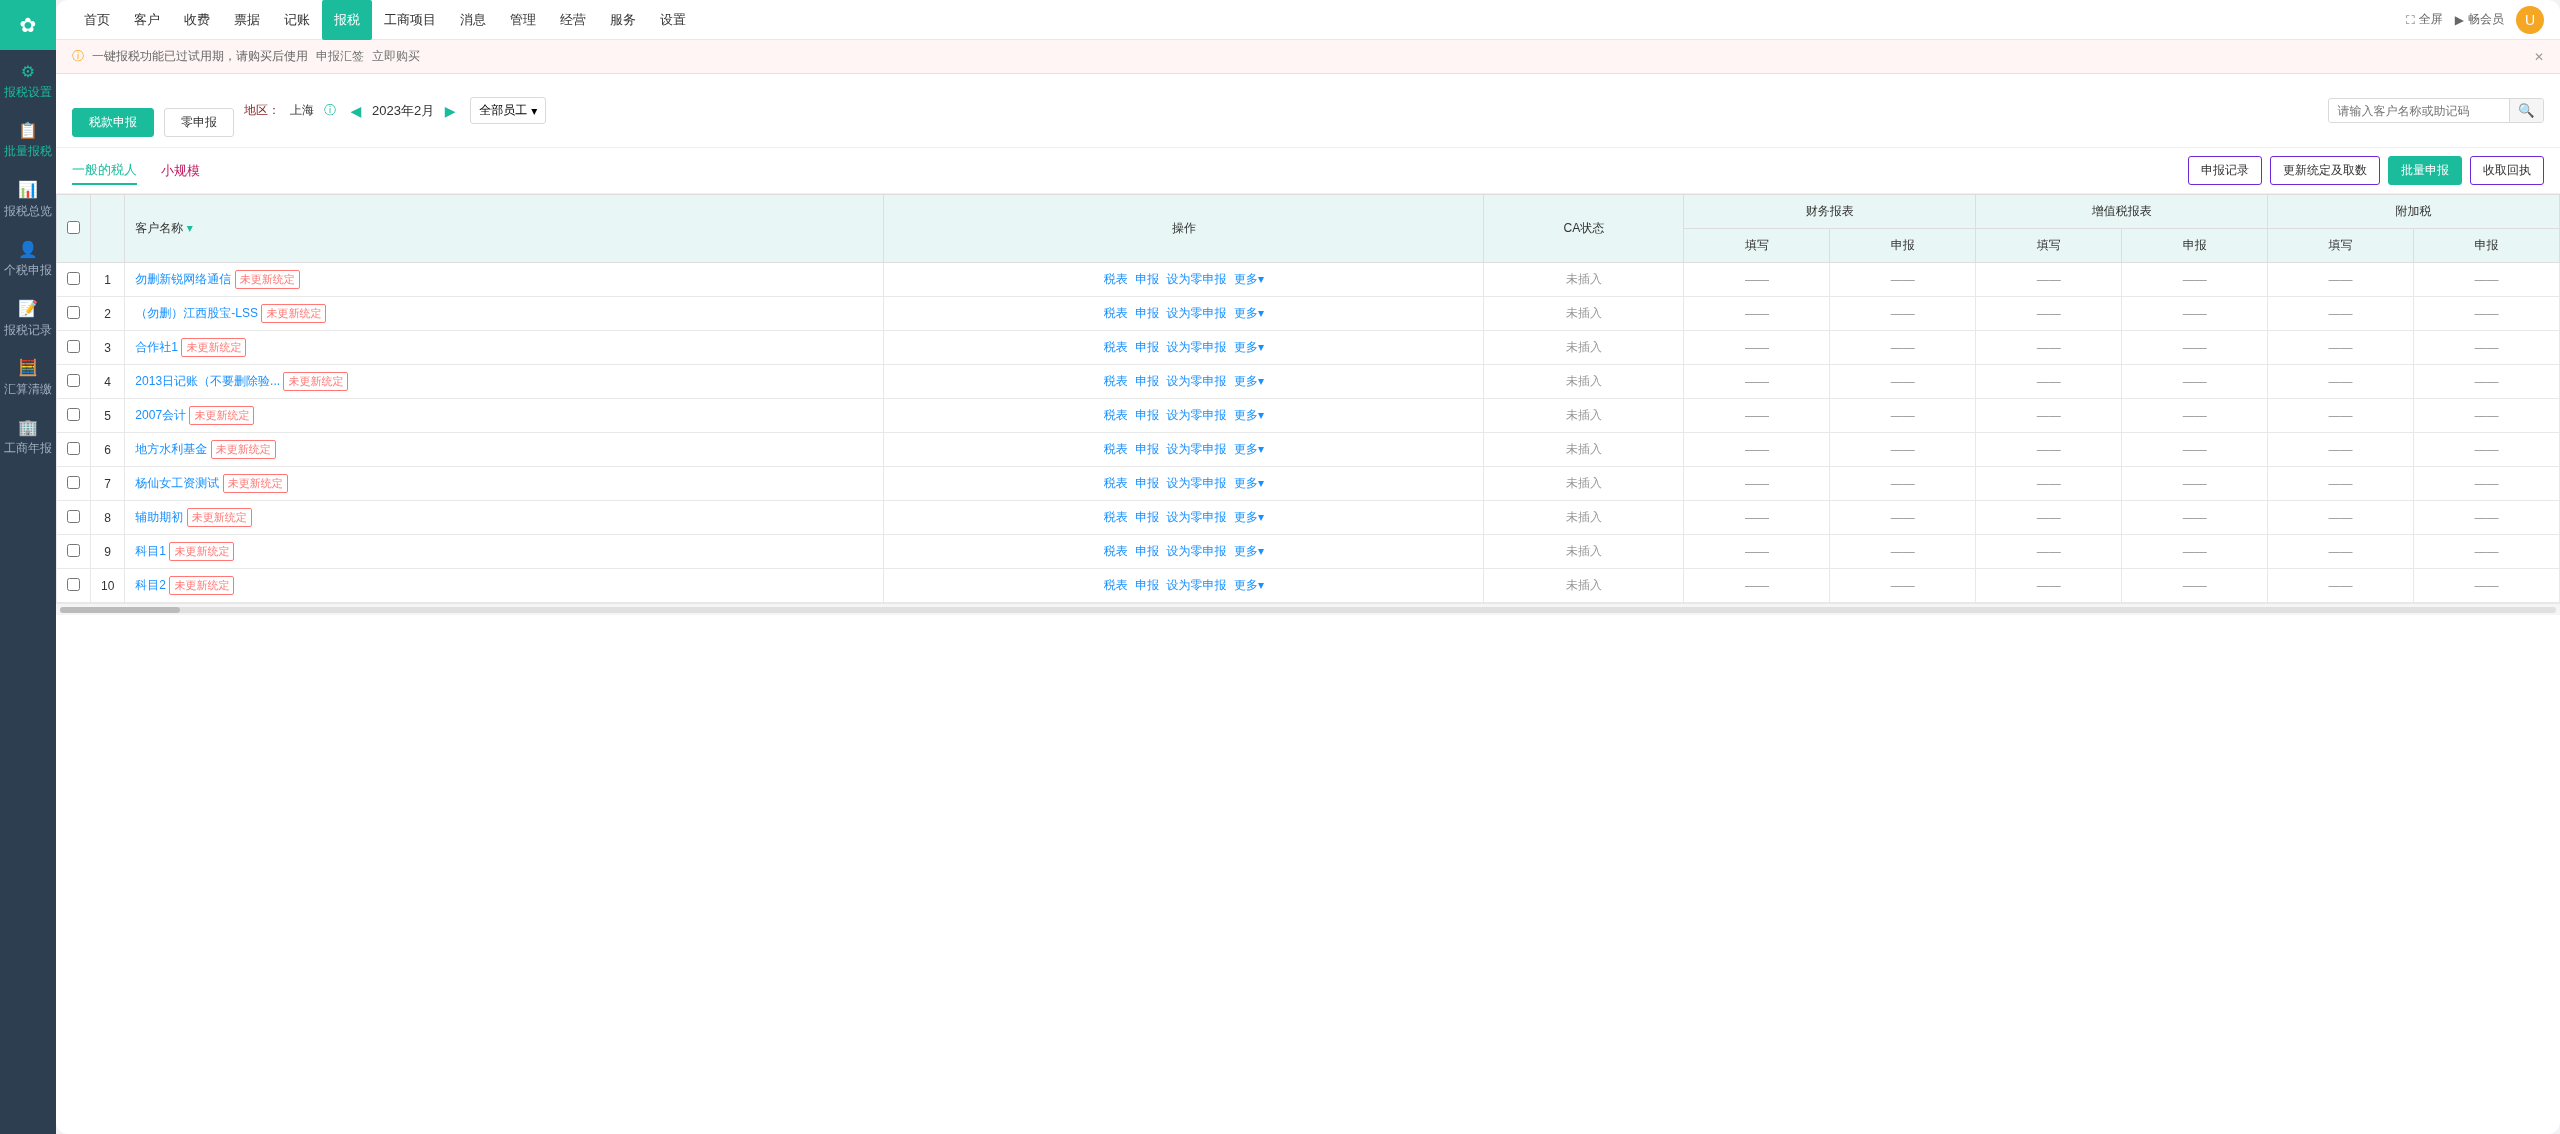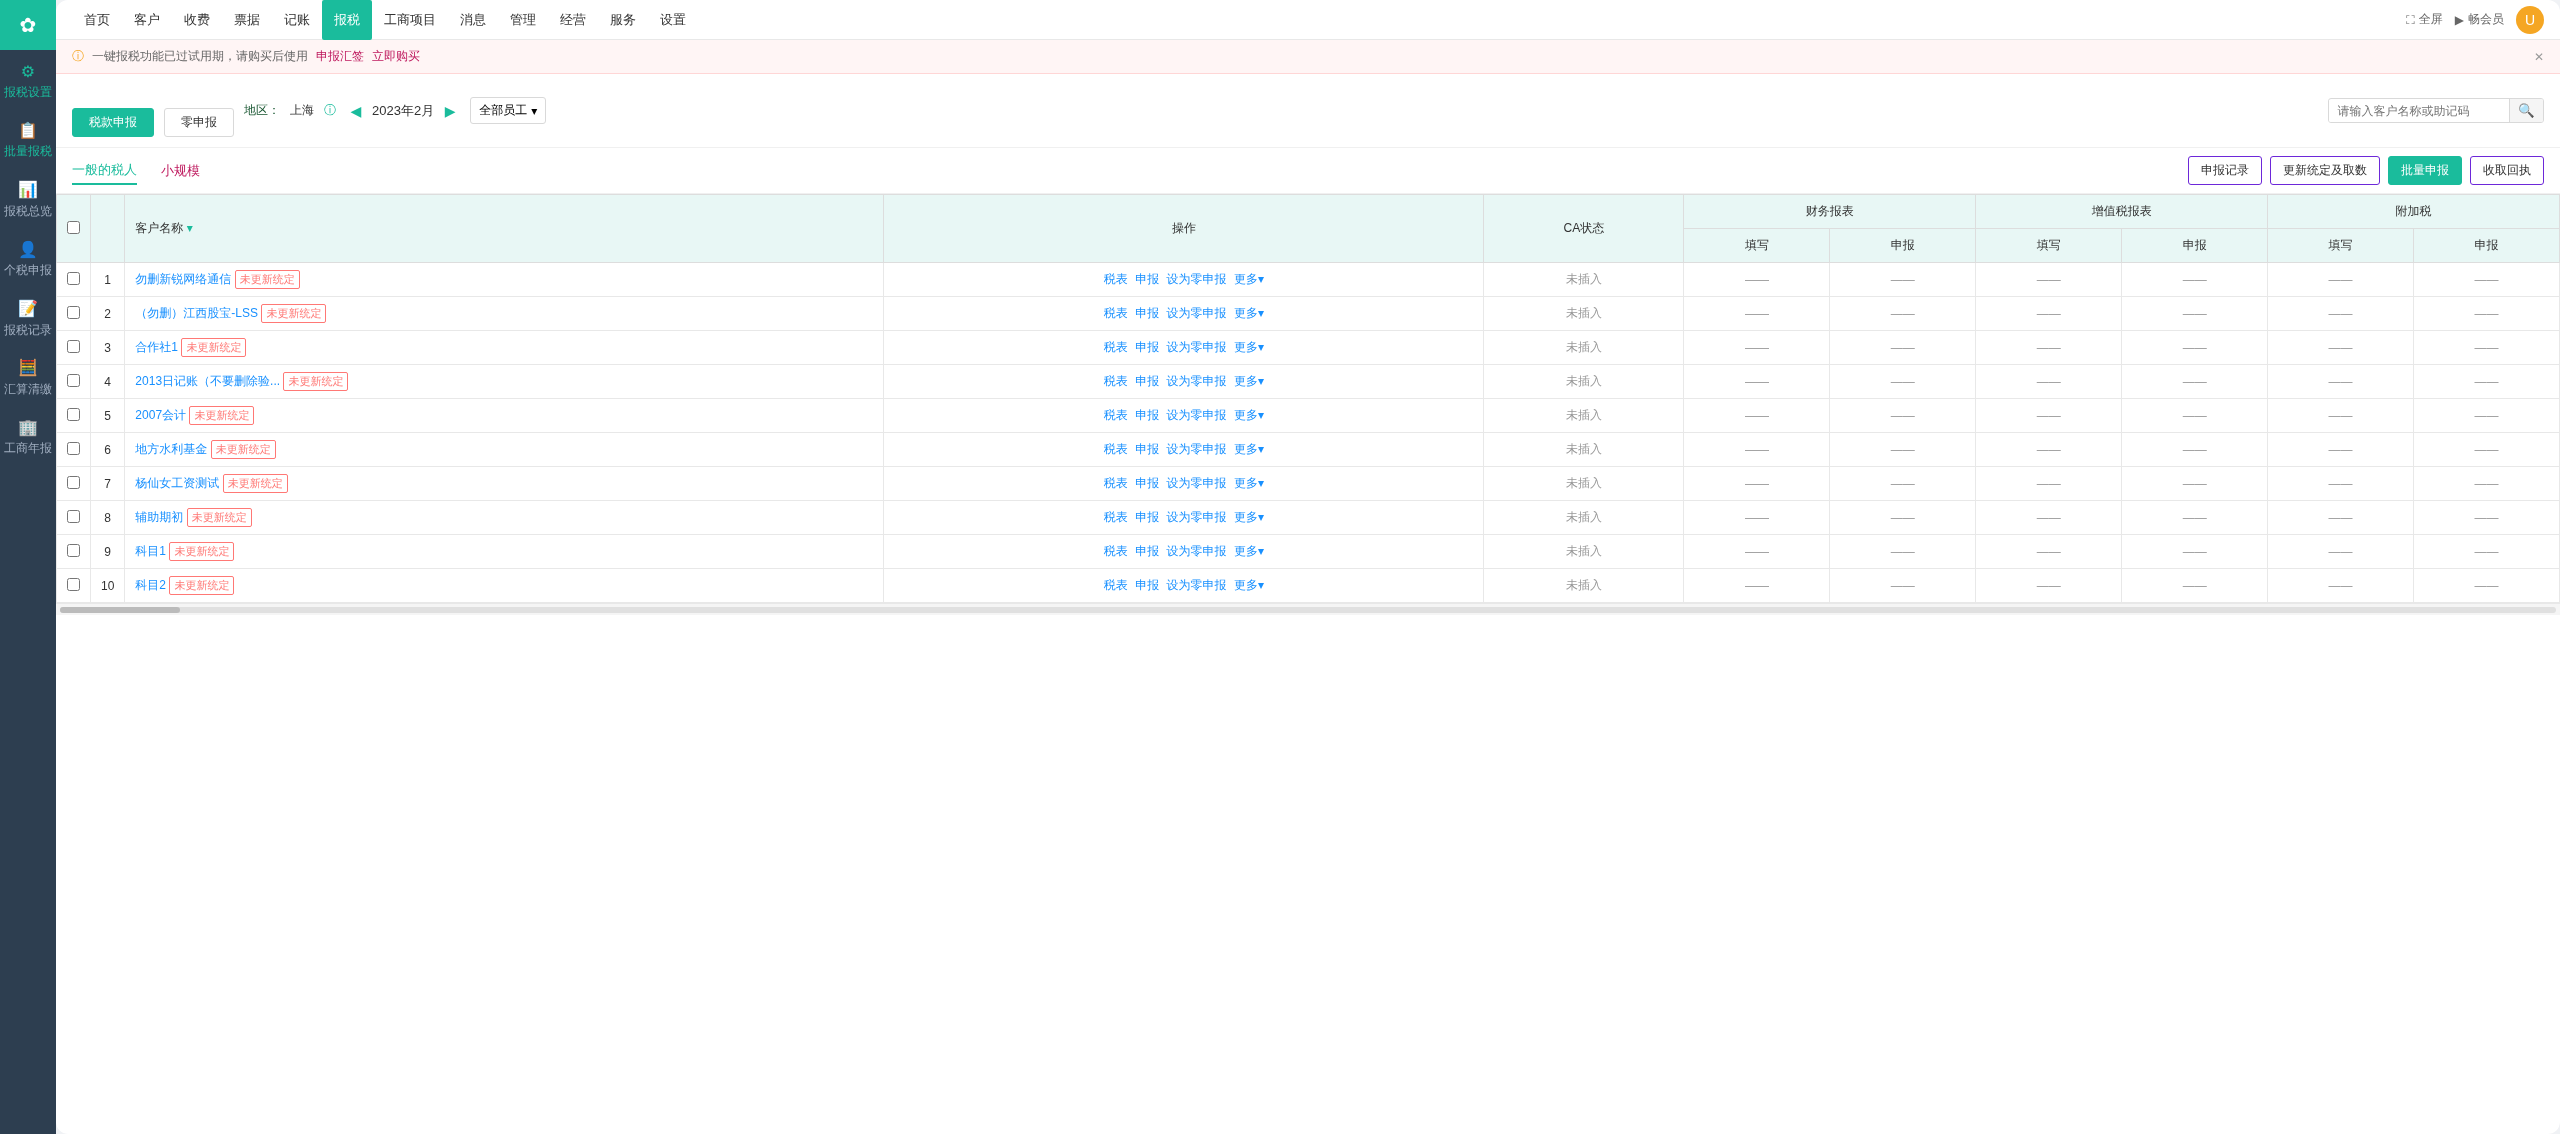--- a/index.html
+++ b/index.html
@@ -111,21 +111,21 @@
       background: #fff5f5;
       border-bottom: 1px solid #ffd6d6;
       padding: 8px 16px;
       display: flex;
       align-items: center;
       gap: 8px;
       font-size: 12px;
       color: #666;
     }
     .trial-banner .warning-icon { color: #f5a623; }
-    .trial-banner a { color: #be185d; text-decoration: none; }
+    .trial-banner a { color: #737373; text-decoration: none; }
     .trial-banner .close-btn { margin-left: auto; cursor: pointer; color: #999; }
 
     
     .toolbar-row {
       display: flex;
       align-items: center;
       padding: 10px 16px;
       gap: 10px;
       border-bottom: 1px solid #f0f0f0;
     }
@@ -139,21 +139,21 @@
       font-size: 12px;
       color: #333;
       margin-top: 24px;
     }
     .tab-btn.active {
       background: #1abc9c;
       color: #fff;
       border-color: #1abc9c;
     }
 
-    .location-label { font-size: 12px; color: #14532d; }
+    .location-label { font-size: 12px; color: #7f1d1d; }
     .location-value { font-size: 12px; color: #333; font-weight: 500; }
 
     .date-nav {
       display: flex;
       align-items: center;
       gap: 6px;
       font-size: 13px;
     }
     .date-nav-btn {
       width: 20px;

